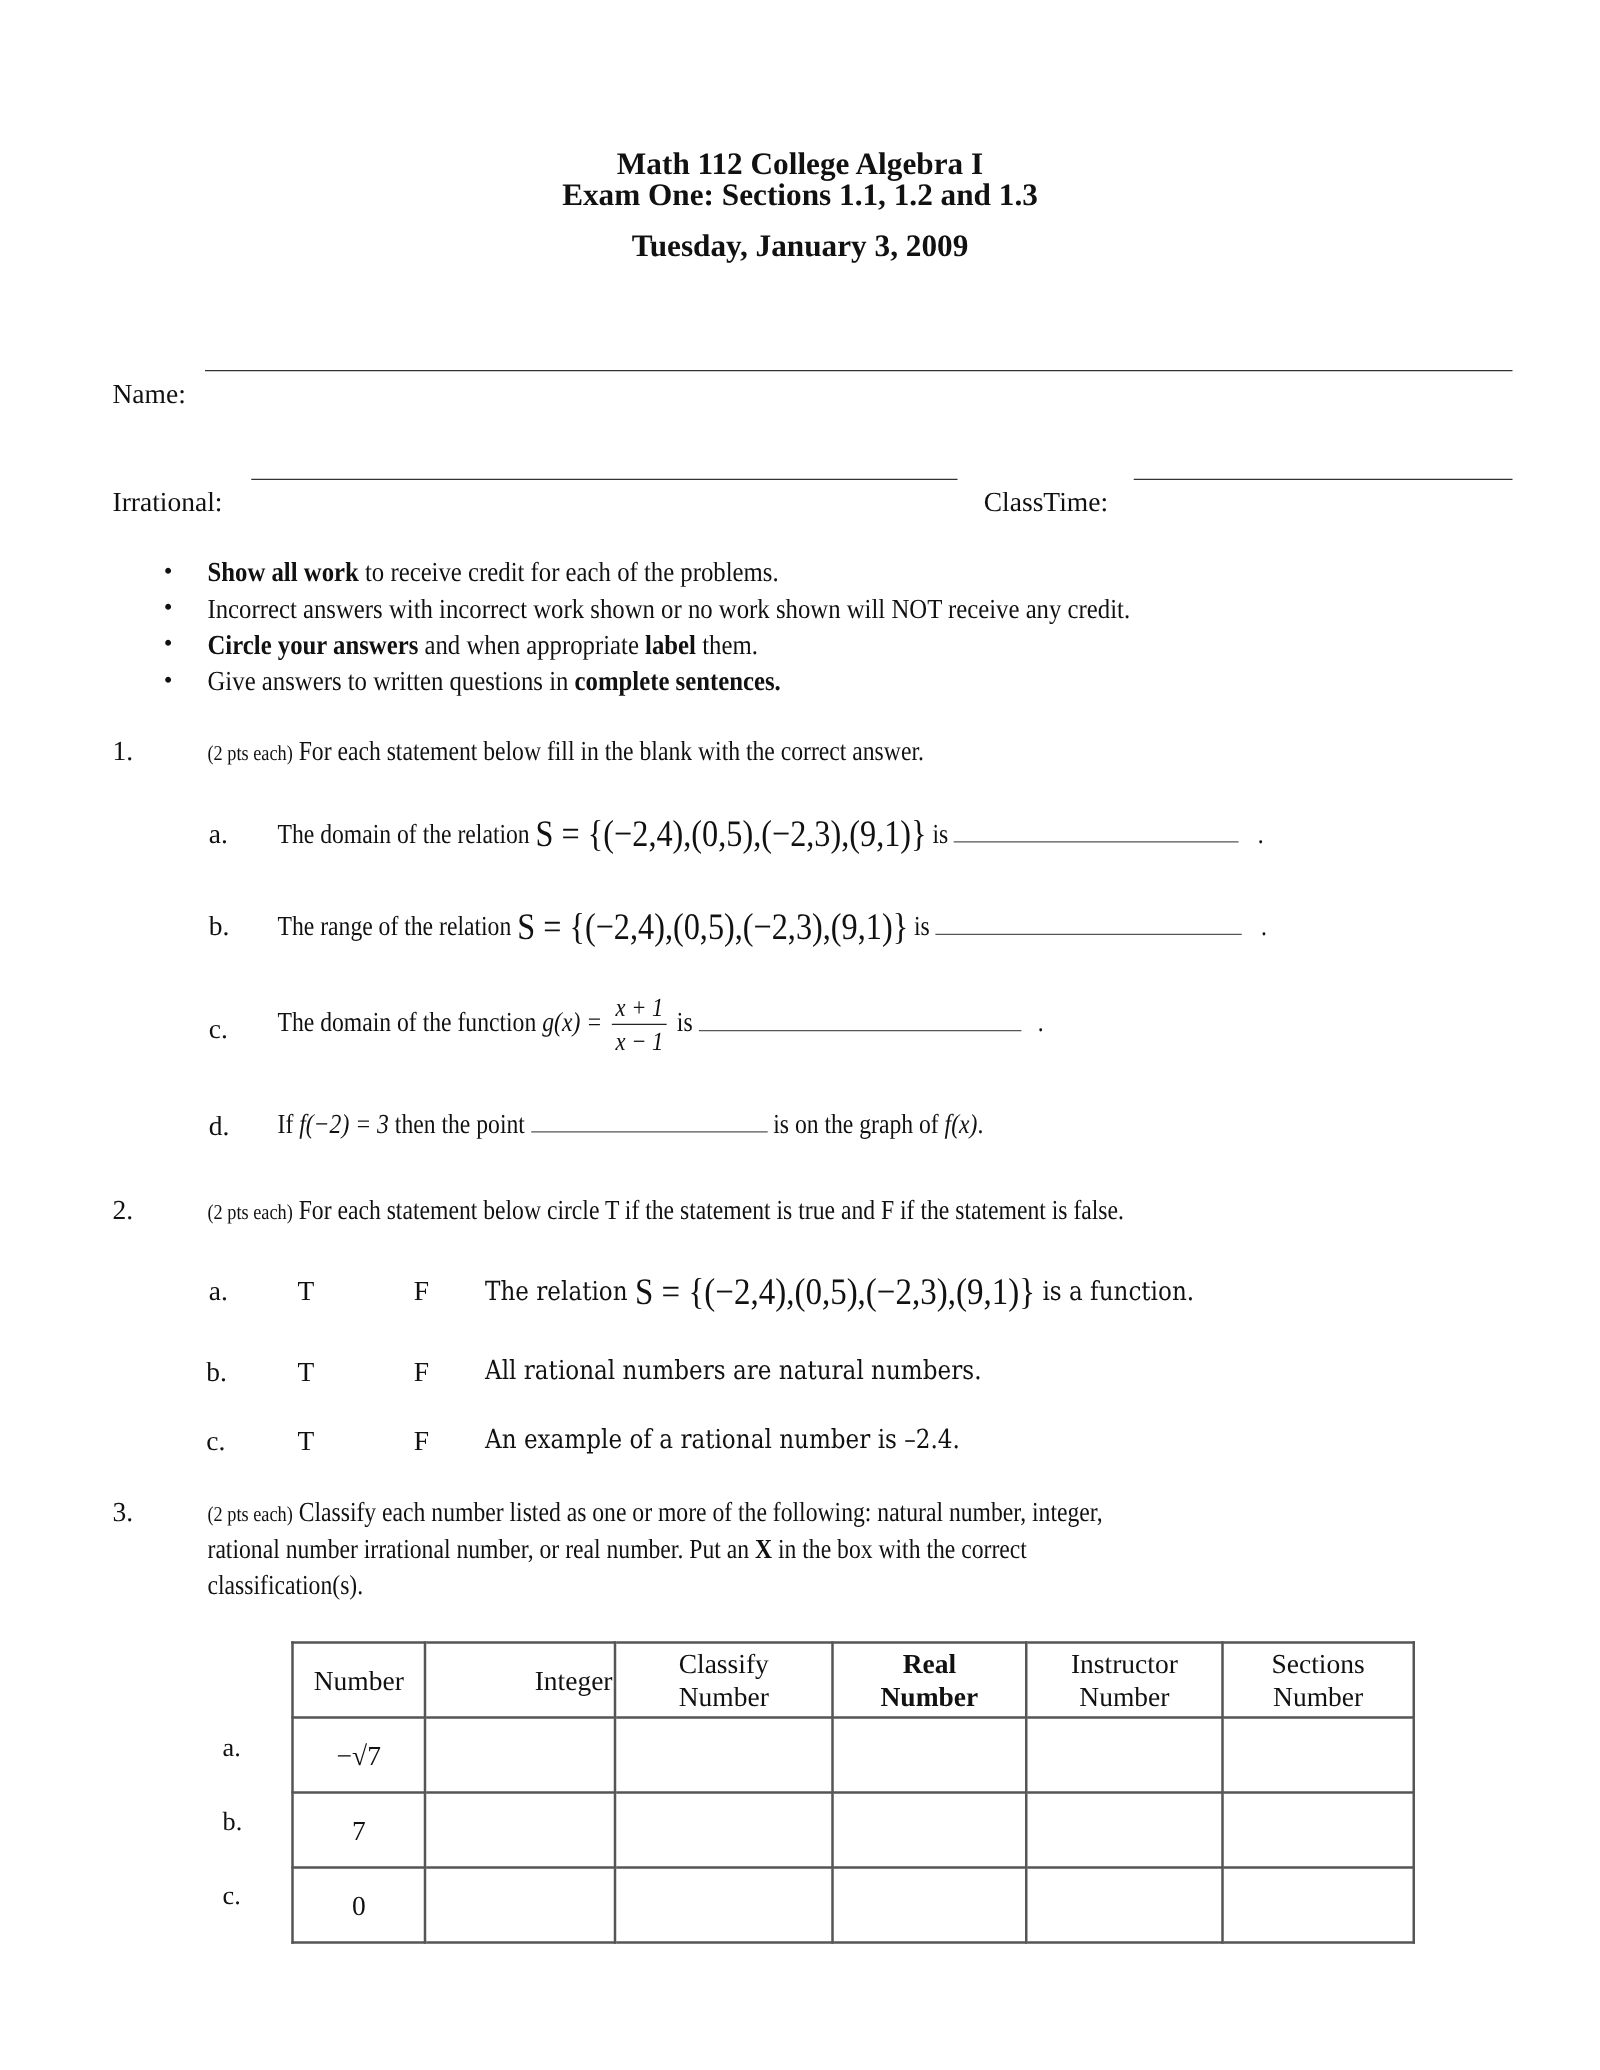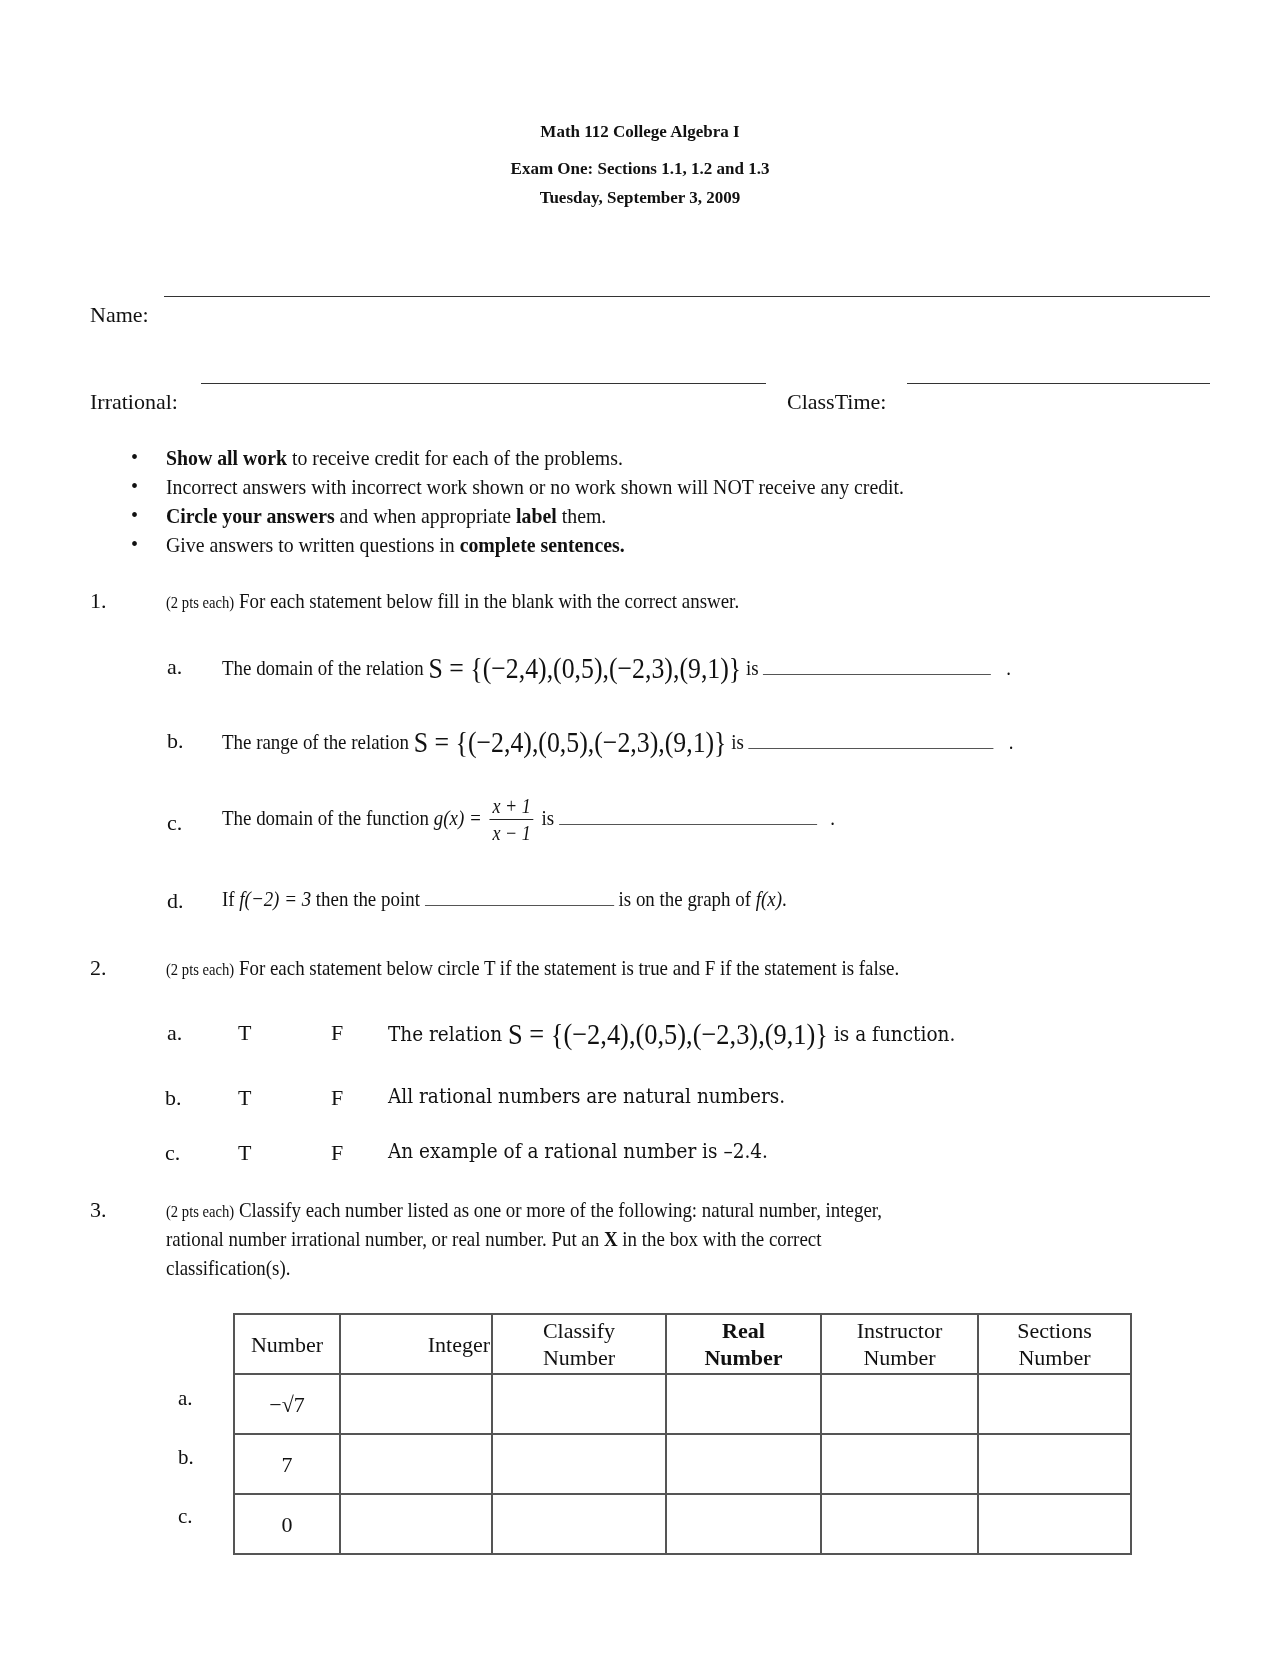--- a/index.html
+++ b/index.html
@@ -1,19 +1,19 @@
 <!DOCTYPE html>
 <html><head>
 <meta charset="utf-8">
 <style>
   html, body { margin:0; padding:0; background:#ffffff; }
   body { width:1280px; height:1656px; position:relative; overflow:hidden;
          font-family:"Liberation Serif","DejaVu Serif",serif; color:#111; }
   .abs { position:absolute; white-space:nowrap; }
-  .title { left:0; width:1280px; text-align:center; font-weight:bold; font-size:17px; line-height:33px; }
+  .title { left:0; width:1280px; text-align:center; font-weight:bold; font-size:25px; line-height:33px; }
   .lbl { font-size:22px;margin-top:32px; }
   .uline { position:absolute; height:0; border-bottom:1.5px solid #333; }
   .blank { display:inline-block; border-bottom:1.5px solid #555; height:1px; vertical-align:baseline; }
   .narrow { font-size:22px; transform:scaleX(0.86); transform-origin:left center; }
   .body22 { font-size:22px; }
   .pts { font-size:17px; }
   .bullet { left:131px; font-size:20px; }
   .btxt { left:166px; font-size:22px; transform:scaleX(0.9); transform-origin:left center; }
   .math i { font-style:italic; }
   .big { font-size:30px; vertical-align:-3px; }
@@ -24,22 +24,22 @@
   table.cls { position:absolute; left:233px; top:1313px; border-collapse:collapse; font-size:22px; }
   table.cls td { border:2px solid #555; text-align:center; vertical-align:middle; line-height:27px; }
   table.cls tr.hdr td { height:56px; }
   table.cls tr.row td { height:56px; }
   .rowlbl { position:absolute; left:178px; font-size:21px; }
 </style>
 </head>
 <body>
 
 <div class="abs title" style="top:115px;">Math 112 College Algebra I</div>
-<div class="abs title" style="top:152px;">Exam One:  Sections 1.1, 1.2 and 1.3</div>
-<div class="abs title" style="top:181px;">Tuesday, September 3, 2009</div>
+<div class="abs title" style="top:140px;">Exam One:  Sections 1.1, 1.2 and 1.3</div>
+<div class="abs title" style="top:181px;">Tuesday, January 3, 2009</div>
 
 <div class="abs lbl" style="left:90px; top:270px;">Name:</div>
 <div class="uline" style="left:164px; width:1046px; top:296px;"></div>
 
 <div class="abs lbl" style="left:90px; top:357px;">Irrational:</div>
 <div class="uline" style="left:201px; width:565px; top:383px;"></div>
 
 <div class="abs lbl" style="left:787px; top:357px;text-align:center;">ClassTime:</div>
 <div class="uline" style="left:907px; width:303px; top:383px;"></div>
 

